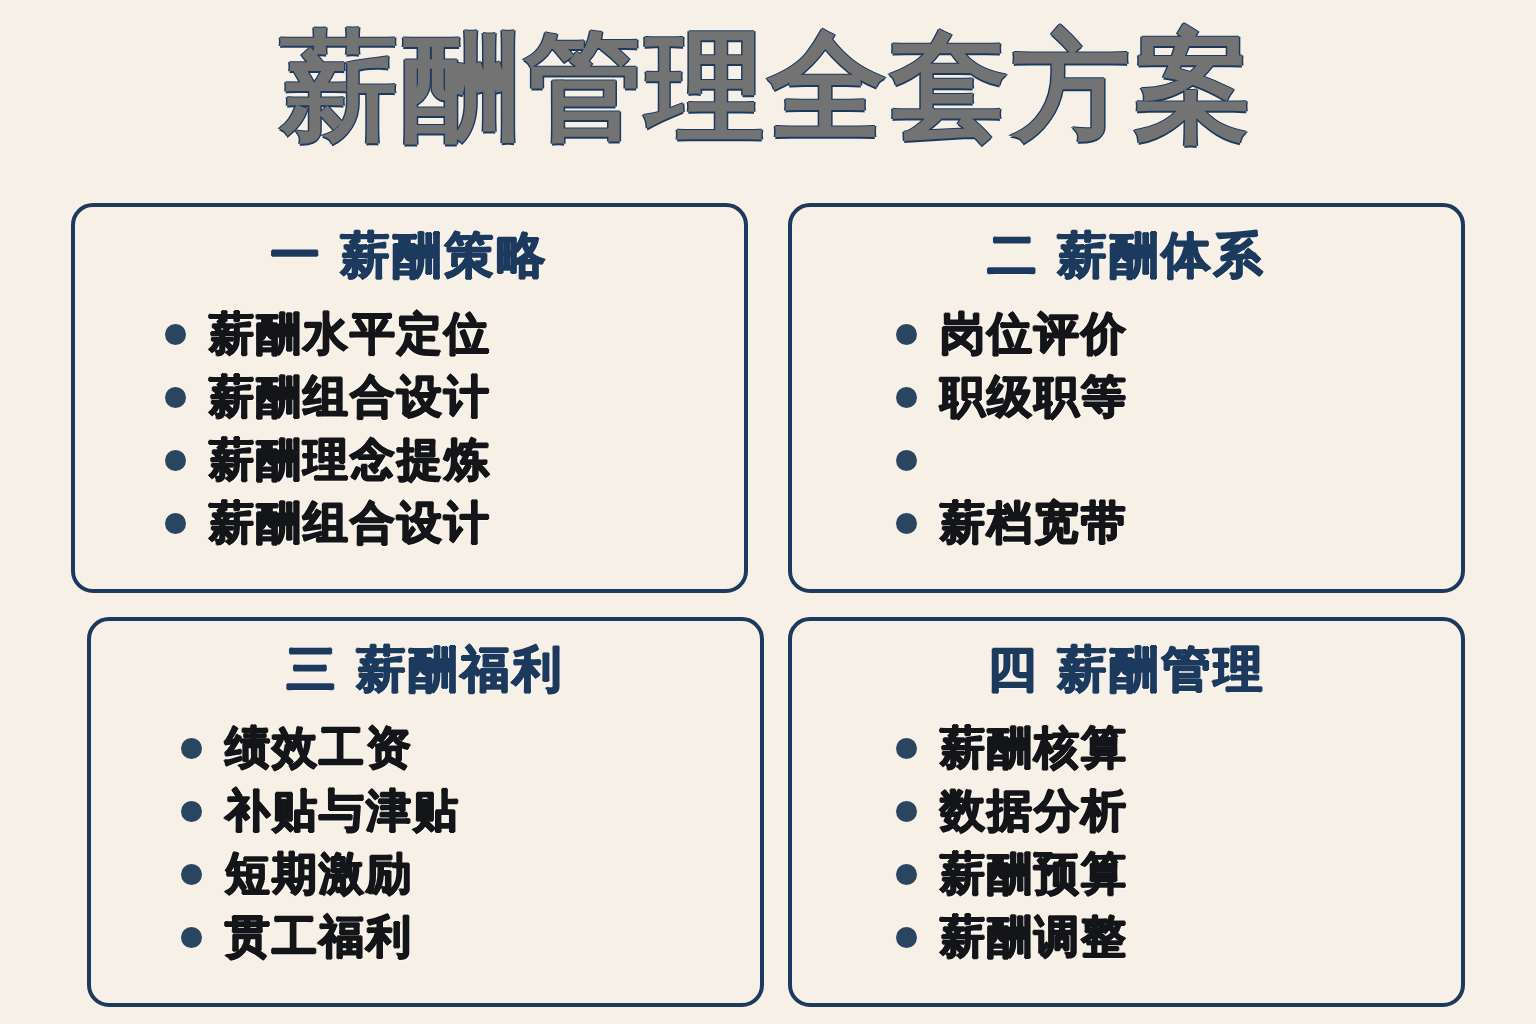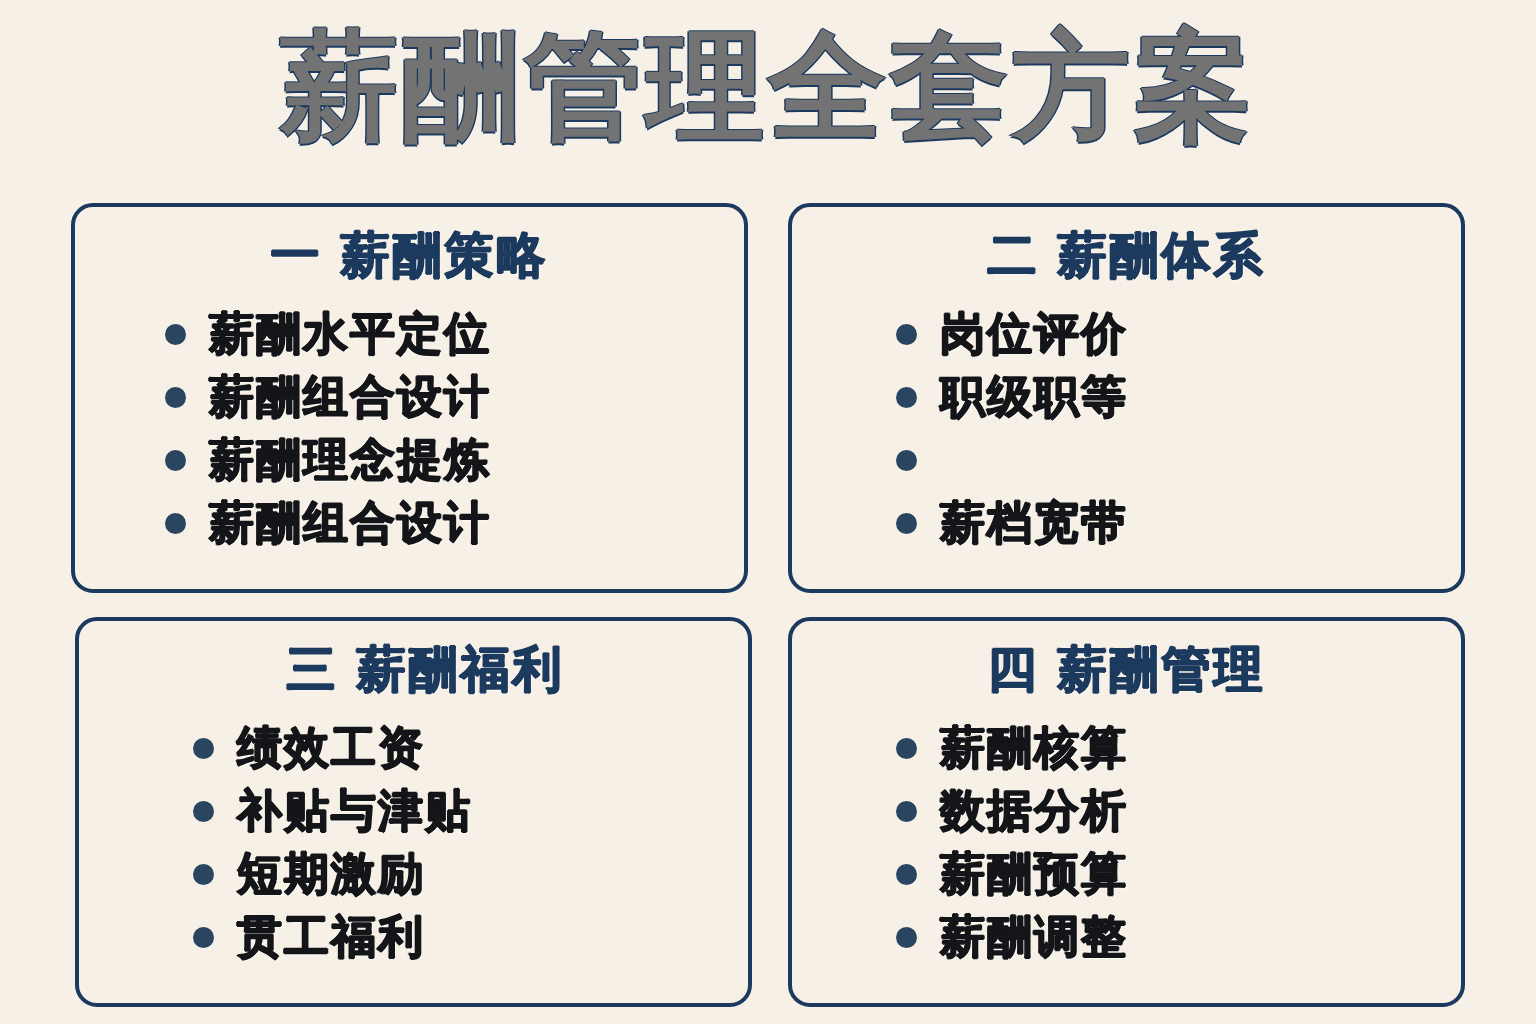--- a/index.html
+++ b/index.html
@@ -51,21 +51,21 @@
     width: 677px;
     height: 390px;
     box-sizing: border-box;
     border: 4px solid #1c3a5e;
     border-radius: 22px;
     background: #f7f0e6;
     overflow: hidden;
   }
   .card.c1 { left: 0;     top: 0;   }
   .card.c2 { left: 717px; top: 0;   }
-  .card.c3 { left: 4px;     top: 414px; padding-left: 24px; }
+  .card.c3 { left: 16px;     top: 414px; }
   .card.c4 { left: 717px; top: 414px; }
 
   .card-heading {
     text-align: center;
     font-size: 49px;
     line-height: 1;
     font-weight: 900;
     color: #1c3a5e;
     letter-spacing: 3px;
     margin-top: 24px;

